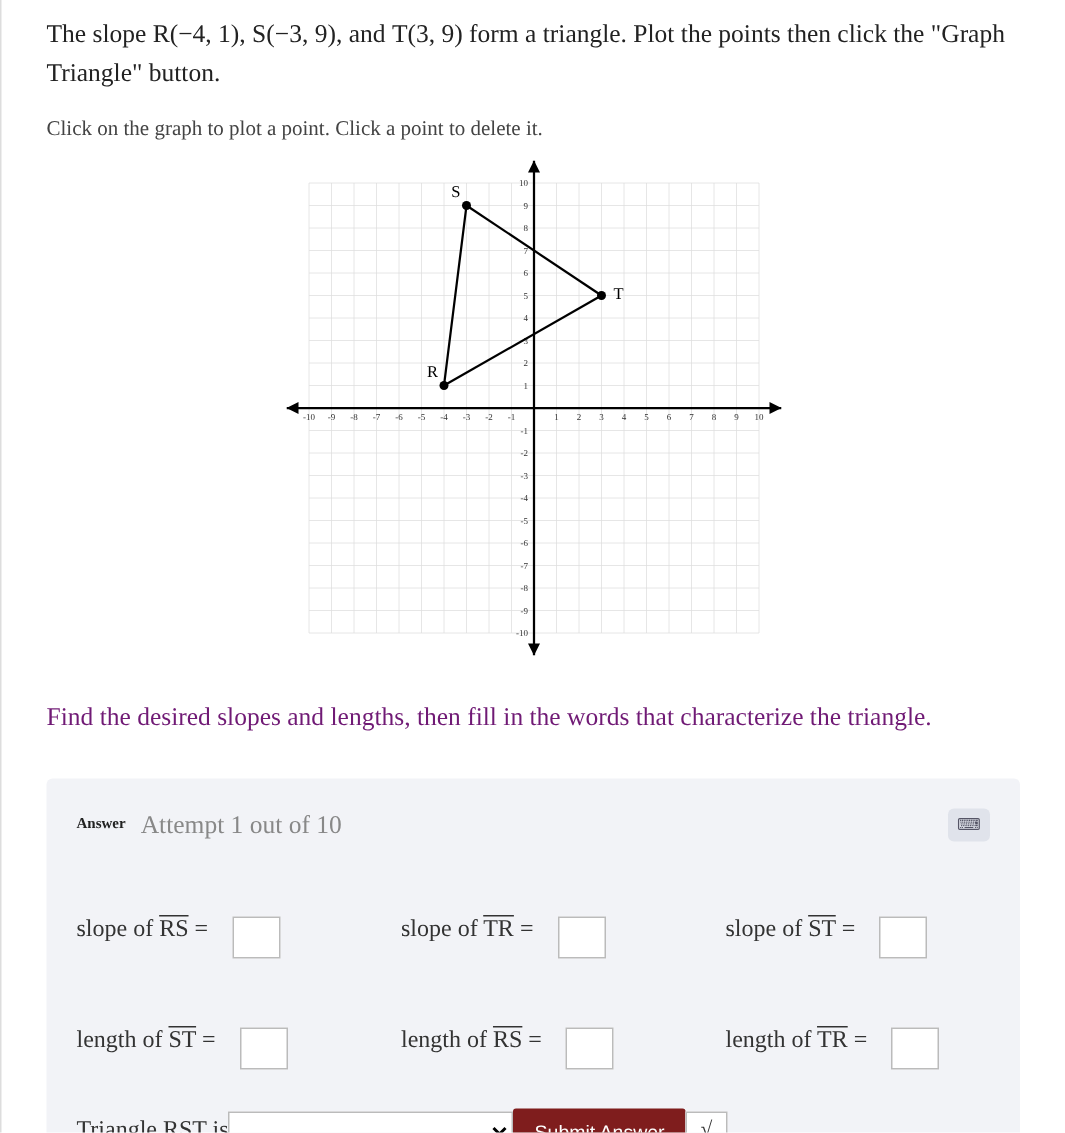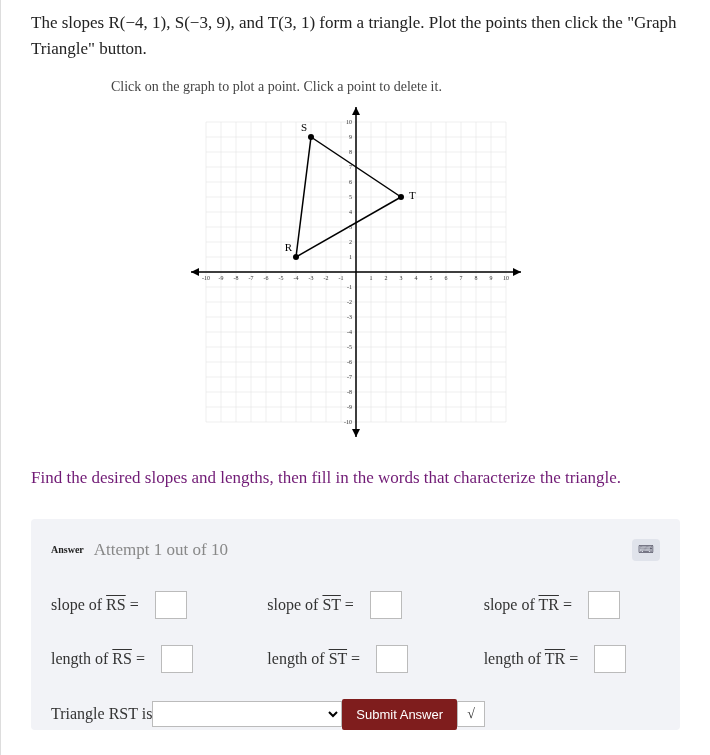--- a/index.html
+++ b/index.html
@@ -1,43 +1,43 @@
 <!DOCTYPE html>
 <html><head>
 <meta charset="utf-8">
 <style>
 * { box-sizing: border-box; margin: 0; padding: 0; }
 body { font-family: Georgia, 'Times New Roman', serif; background: #fff; width: 710px; height: 755px; overflow: hidden; border-left: 1px solid #ddd; }
 .content { padding: 10px 30px 0 30px; }
 .prompt { font-size: 17px; color: #222; line-height: 1.5; margin-bottom: 18px; }
 .mathpt { font-family: Liberation Serif, serif; }
-.instruction { font-size: 14px; color: #444; text-align: left; margin-left: 80px; margin-bottom: 12px; }
+.instruction { font-size: 14px; color: #444; text-align: left; margin-bottom: 12px; }
 .graph-wrap { display: flex; justify-content: center; margin-bottom: 28px; }
 .find-text { font-size: 17px; color: #701a75; line-height: 1.5; margin-bottom: 28px; }
 .answer-panel { background: #f2f3f7; border-radius: 4px; padding: 20px 20px 0 20px; color: #333; }
 .answer-head { display: flex; align-items: center; margin-bottom: 30px; }
 .answer-label { font-weight: bold; font-size: 10px; color: #222; margin-right: 10px; }
 .attempt { font-size: 17px; color: #888; }
 .keypad { margin-left: auto; background: #e0e3eb; border-radius: 4px; width: 28px; height: 22px; display: flex; align-items: center; justify-content: center; font-size: 11px; color: #556; }
 .row { display: flex; gap: 40px; margin-bottom: 26px; font-size: 16px; }
-.cell { display: flex; align-items: center; gap: 16px; flex: 1; font-family: 'Times New Roman', serif; }
+.cell { display: flex; align-items: flex-start; gap: 16px; flex: 1; font-family: 'Times New Roman', serif; margin-top: 20px; }
 .seg { text-decoration: overline; }
 .inp { width: 32px; height: 28px; border: 1px solid #bbb; background: #fff; text-align: center; font-size: 14px; }
 .row3 { display: flex; align-items: center; font-size: 16px; font-family: 'Times New Roman', serif; }
 .sel { width: 190px; height: 26px; border: 1px solid #bbb; background: #fff; font-size: 13px; }
 .submit { background: #7f1d1d; color: #fff; border: none; padding: 8px 14px; font-size: 13px; border-radius: 2px; cursor: pointer; }
 .sqrt-btn { width: 28px; height: 26px; border: 1px solid #bbb; background: #fff; display: flex; align-items: center; justify-content: center; font-size: 14px; }
 svg { display: block; }
 </style>
 </head>
 <body>
 
 <div class="content">
   <p class="prompt">
-    <span>The slopes </span><span class="mathpt">R(−4, 1)</span><span>, </span><span class="mathpt">S(−3, 9)</span><span>, and </span><span class="mathpt">T(3, 1)</span><span> form a triangle. Plot the points then click the "Graph Triangle" button.</span>
+    <span>The slope </span><span class="mathpt">R(−4, 1)</span><span>, </span><span class="mathpt">S(−3, 9)</span><span>, and </span><span class="mathpt">T(3, 9)</span><span> form a triangle. Plot the points then click the "Graph Triangle" button.</span>
   </p>
 
   <p class="instruction">Click on the graph to plot a point. Click a point to delete it.</p>
 
   <div class="graph-wrap">
     <svg id="graph" width="330" height="330" viewBox="0 0 330 330">
         <line x1="15" y1="315" x2="15" y2="15" stroke="#ddd" stroke-width="0.5"></line>
         <line x1="30" y1="315" x2="30" y2="15" stroke="#ddd" stroke-width="0.5"></line>
         <line x1="45" y1="315" x2="45" y2="15" stroke="#ddd" stroke-width="0.5"></line>
         <line x1="60" y1="315" x2="60" y2="15" stroke="#ddd" stroke-width="0.5"></line>
@@ -145,36 +145,36 @@
       <span class="attempt">Attempt 1 out of 10</span>
       <div class="keypad">⌨</div>
     </div>
 
     <div class="row">
       <div class="cell">
         <span><span>slope of </span><span class="seg">RS</span><span> =</span></span>
         <input class="inp" style="">
       </div>
       <div class="cell">
-        <span><span>slope of </span><span class="seg">ST</span><span> =</span></span>
+        <span><span>slope of </span><span class="seg">TR</span><span> =</span></span>
         <input class="inp" style="">
       </div>
       <div class="cell">
-        <span><span>slope of </span><span class="seg">TR</span><span> =</span></span>
+        <span><span>slope of </span><span class="seg">ST</span><span> =</span></span>
         <input class="inp" style="">
       </div>
     </div>
 
     <div class="row">
       <div class="cell">
-        <span><span>length of </span><span class="seg">RS</span><span> =</span></span>
+        <span><span>length of </span><span class="seg">ST</span><span> =</span></span>
         <input class="inp" style="">
       </div>
       <div class="cell">
-        <span><span>length of </span><span class="seg">ST</span><span> =</span></span>
+        <span><span>length of </span><span class="seg">RS</span><span> =</span></span>
         <input class="inp" style="">
       </div>
       <div class="cell">
         <span><span>length of </span><span class="seg">TR</span><span> =</span></span>
         <input class="inp" style="">
       </div>
     </div>
 
     <div class="row3">
       <span>Triangle RST is</span>

